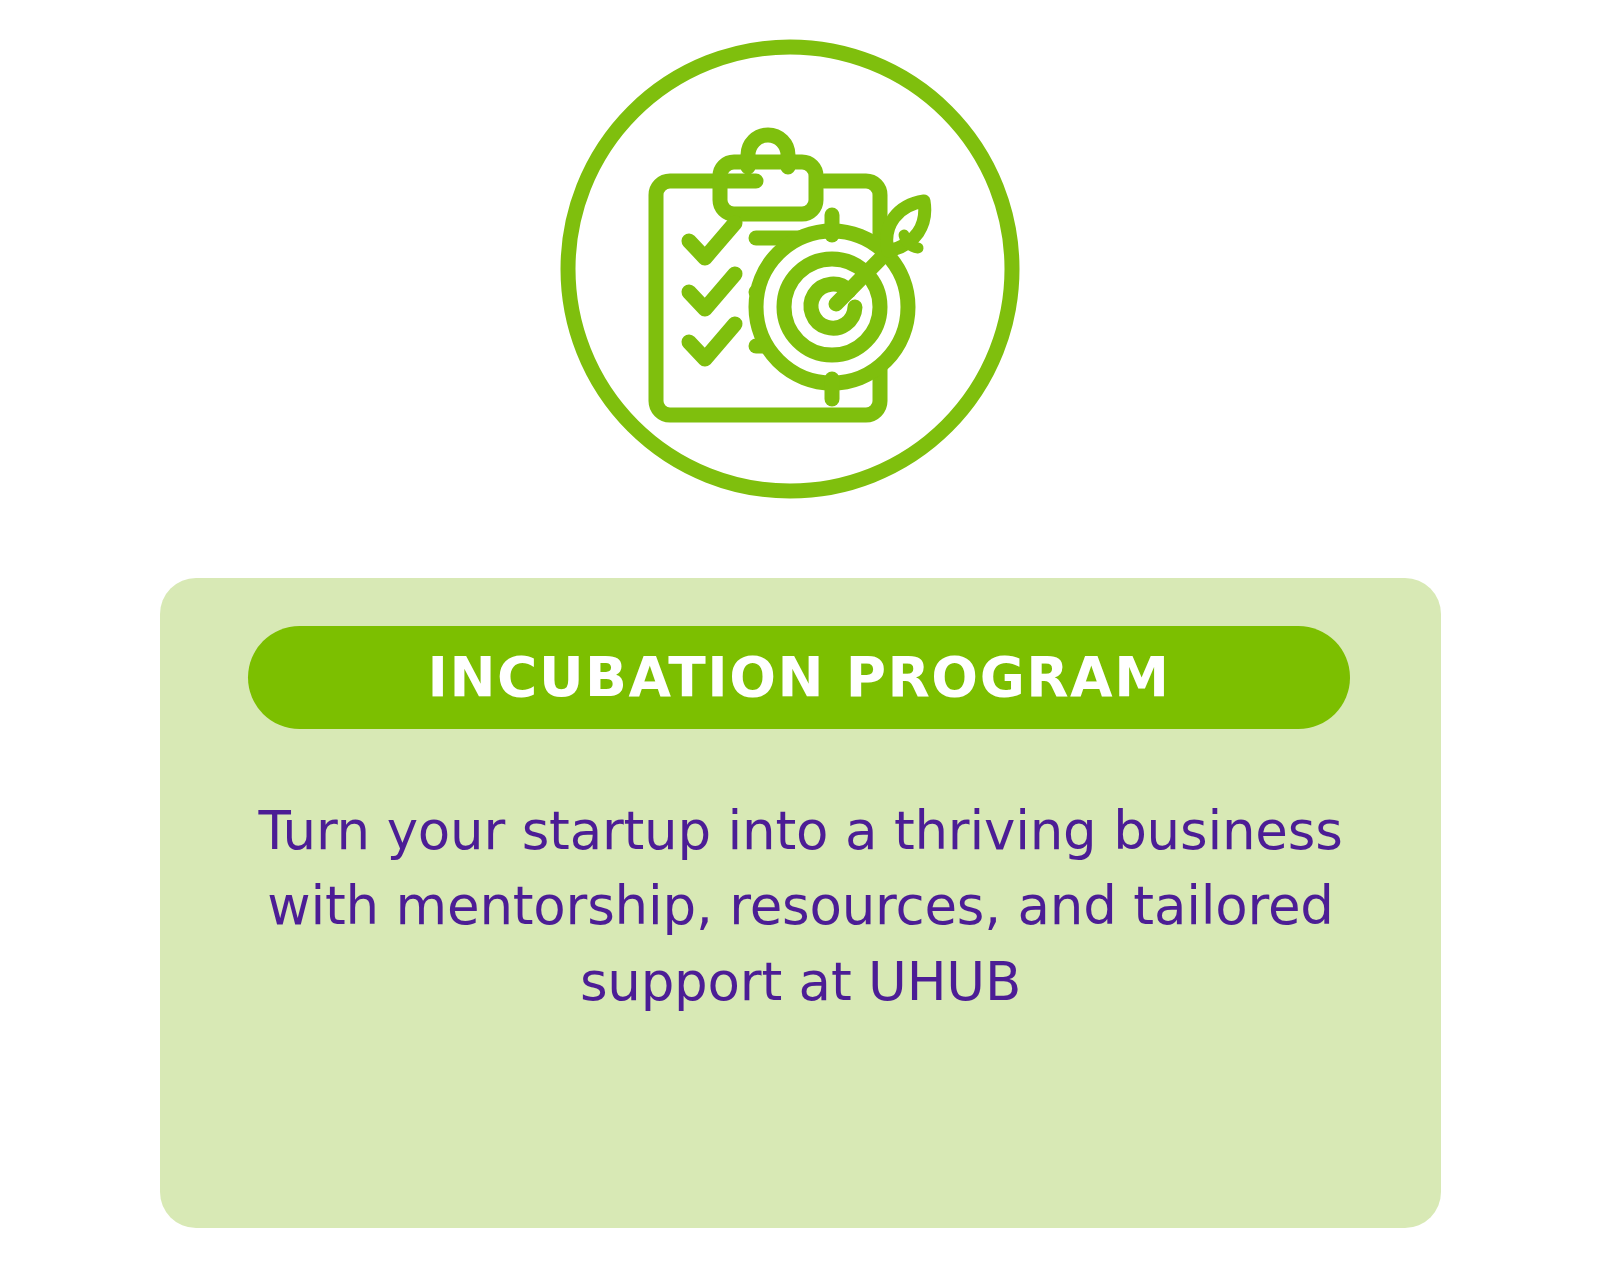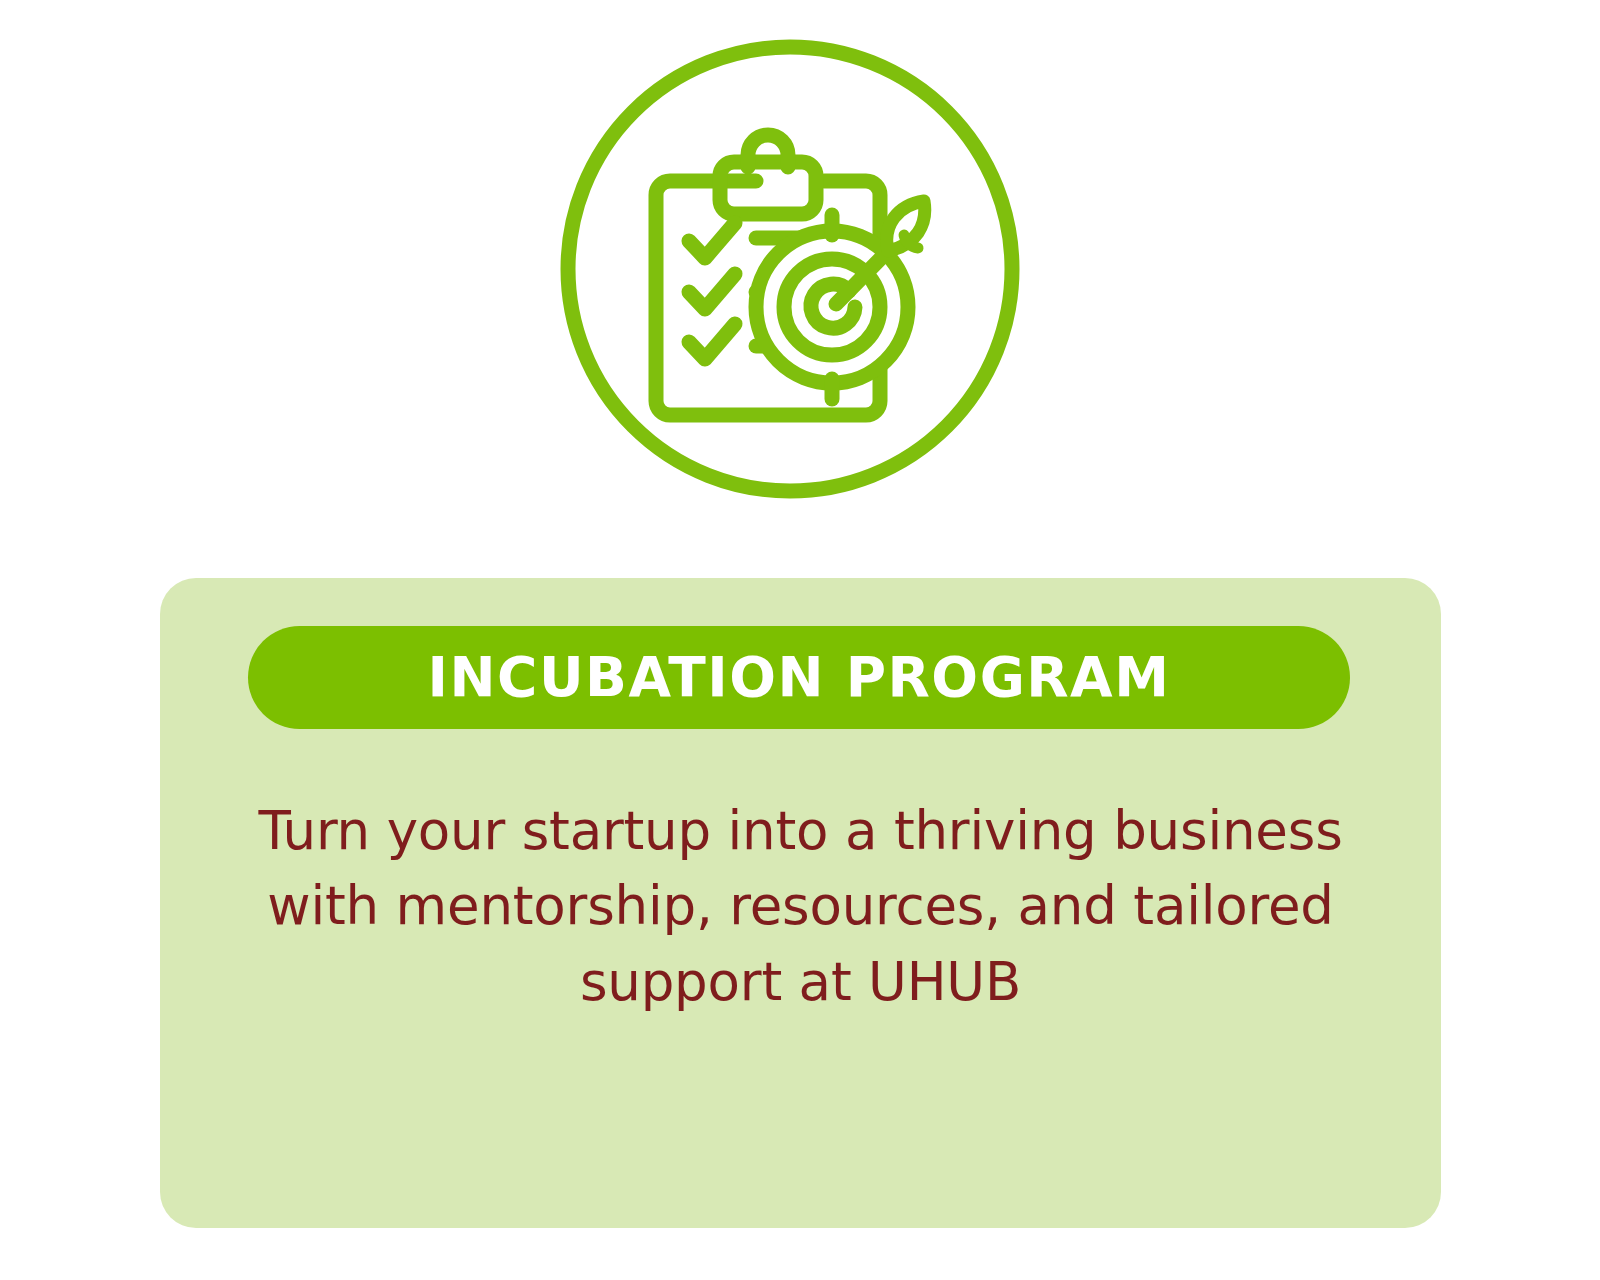--- a/index.html
+++ b/index.html
@@ -78,21 +78,21 @@
 
   
   .card-body {
     position: absolute;
     left: 60px;
     top: 215px;
     width: 1161px;
     text-align: center;
   }
   .card-body-text {
-    color: #7f1d1d;
+    color: #4c1d95;
     font-family: "DejaVu Sans", sans-serif;
     font-size: 53px;
     font-weight: 400;
     line-height: 1.42;
     letter-spacing: -0.2px;
     margin: 0;
     white-space: pre-line;
   }
 </style>
 </head>

